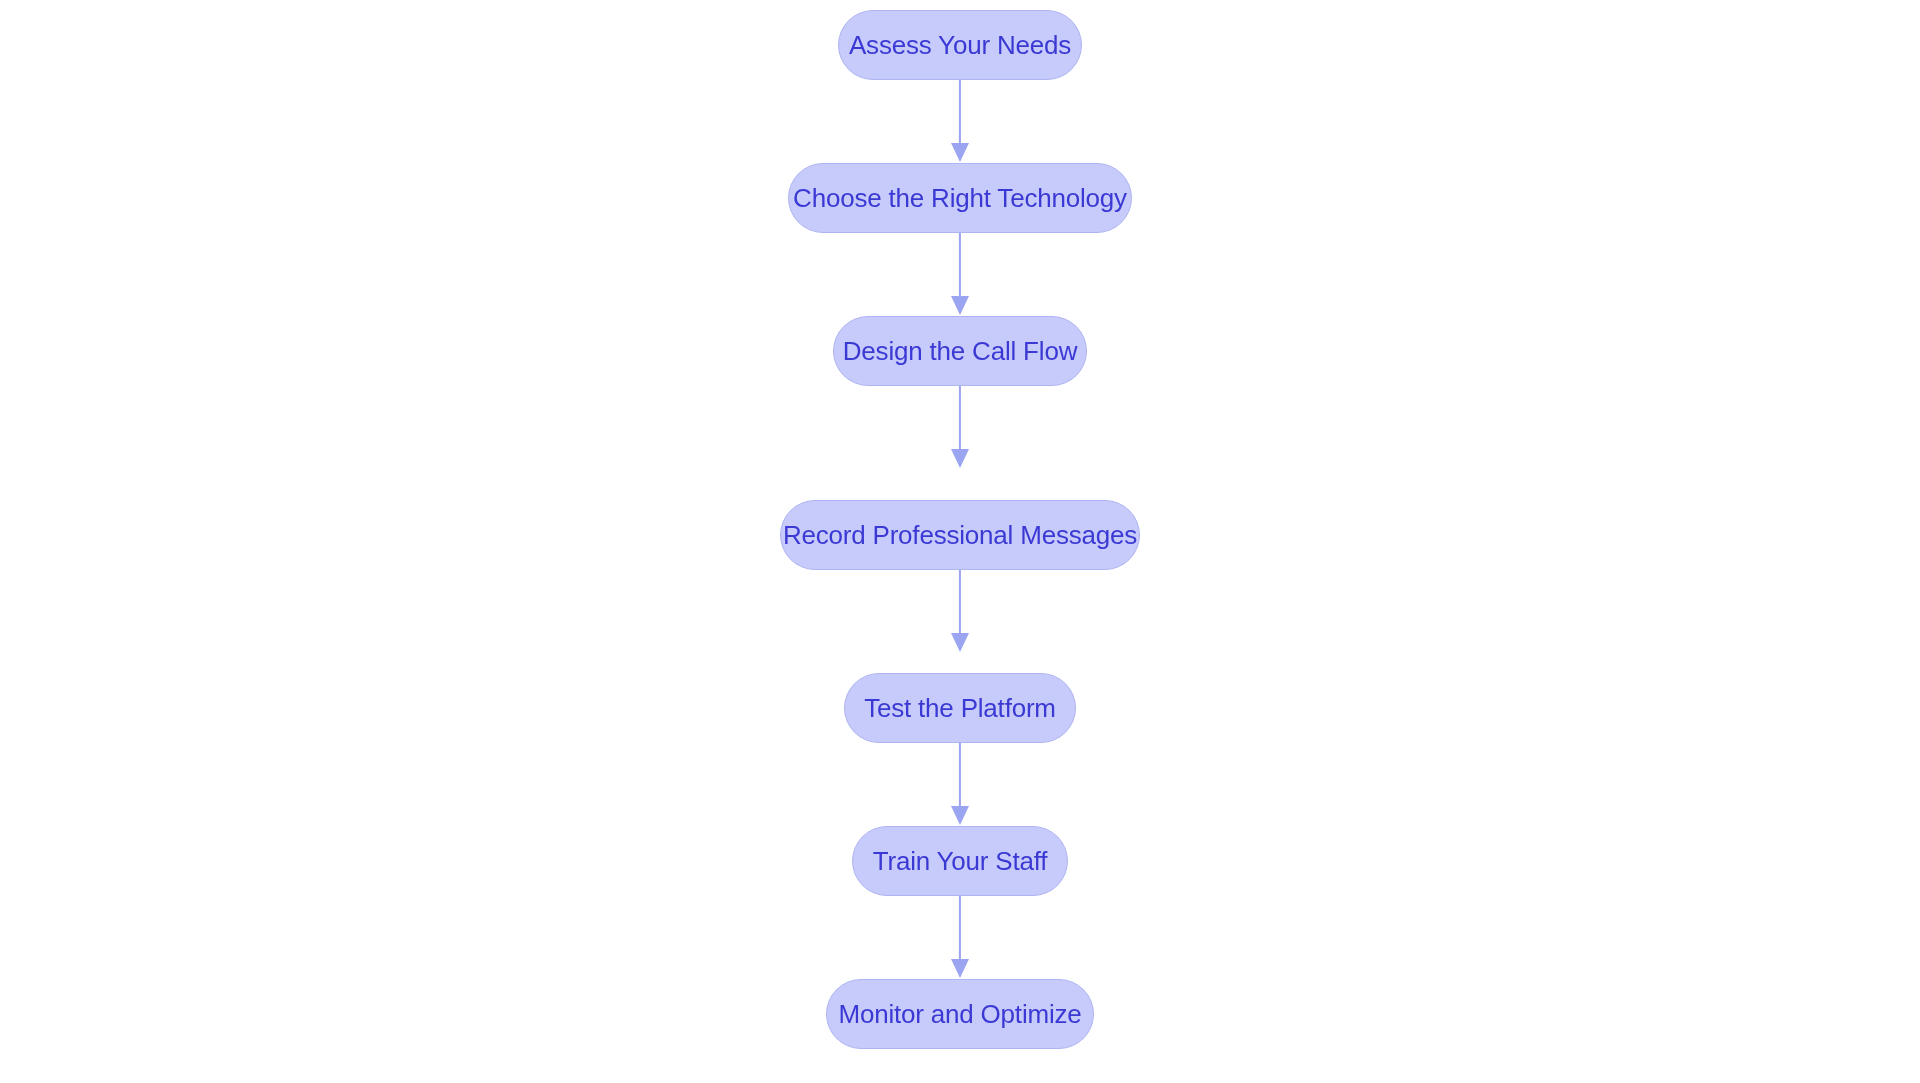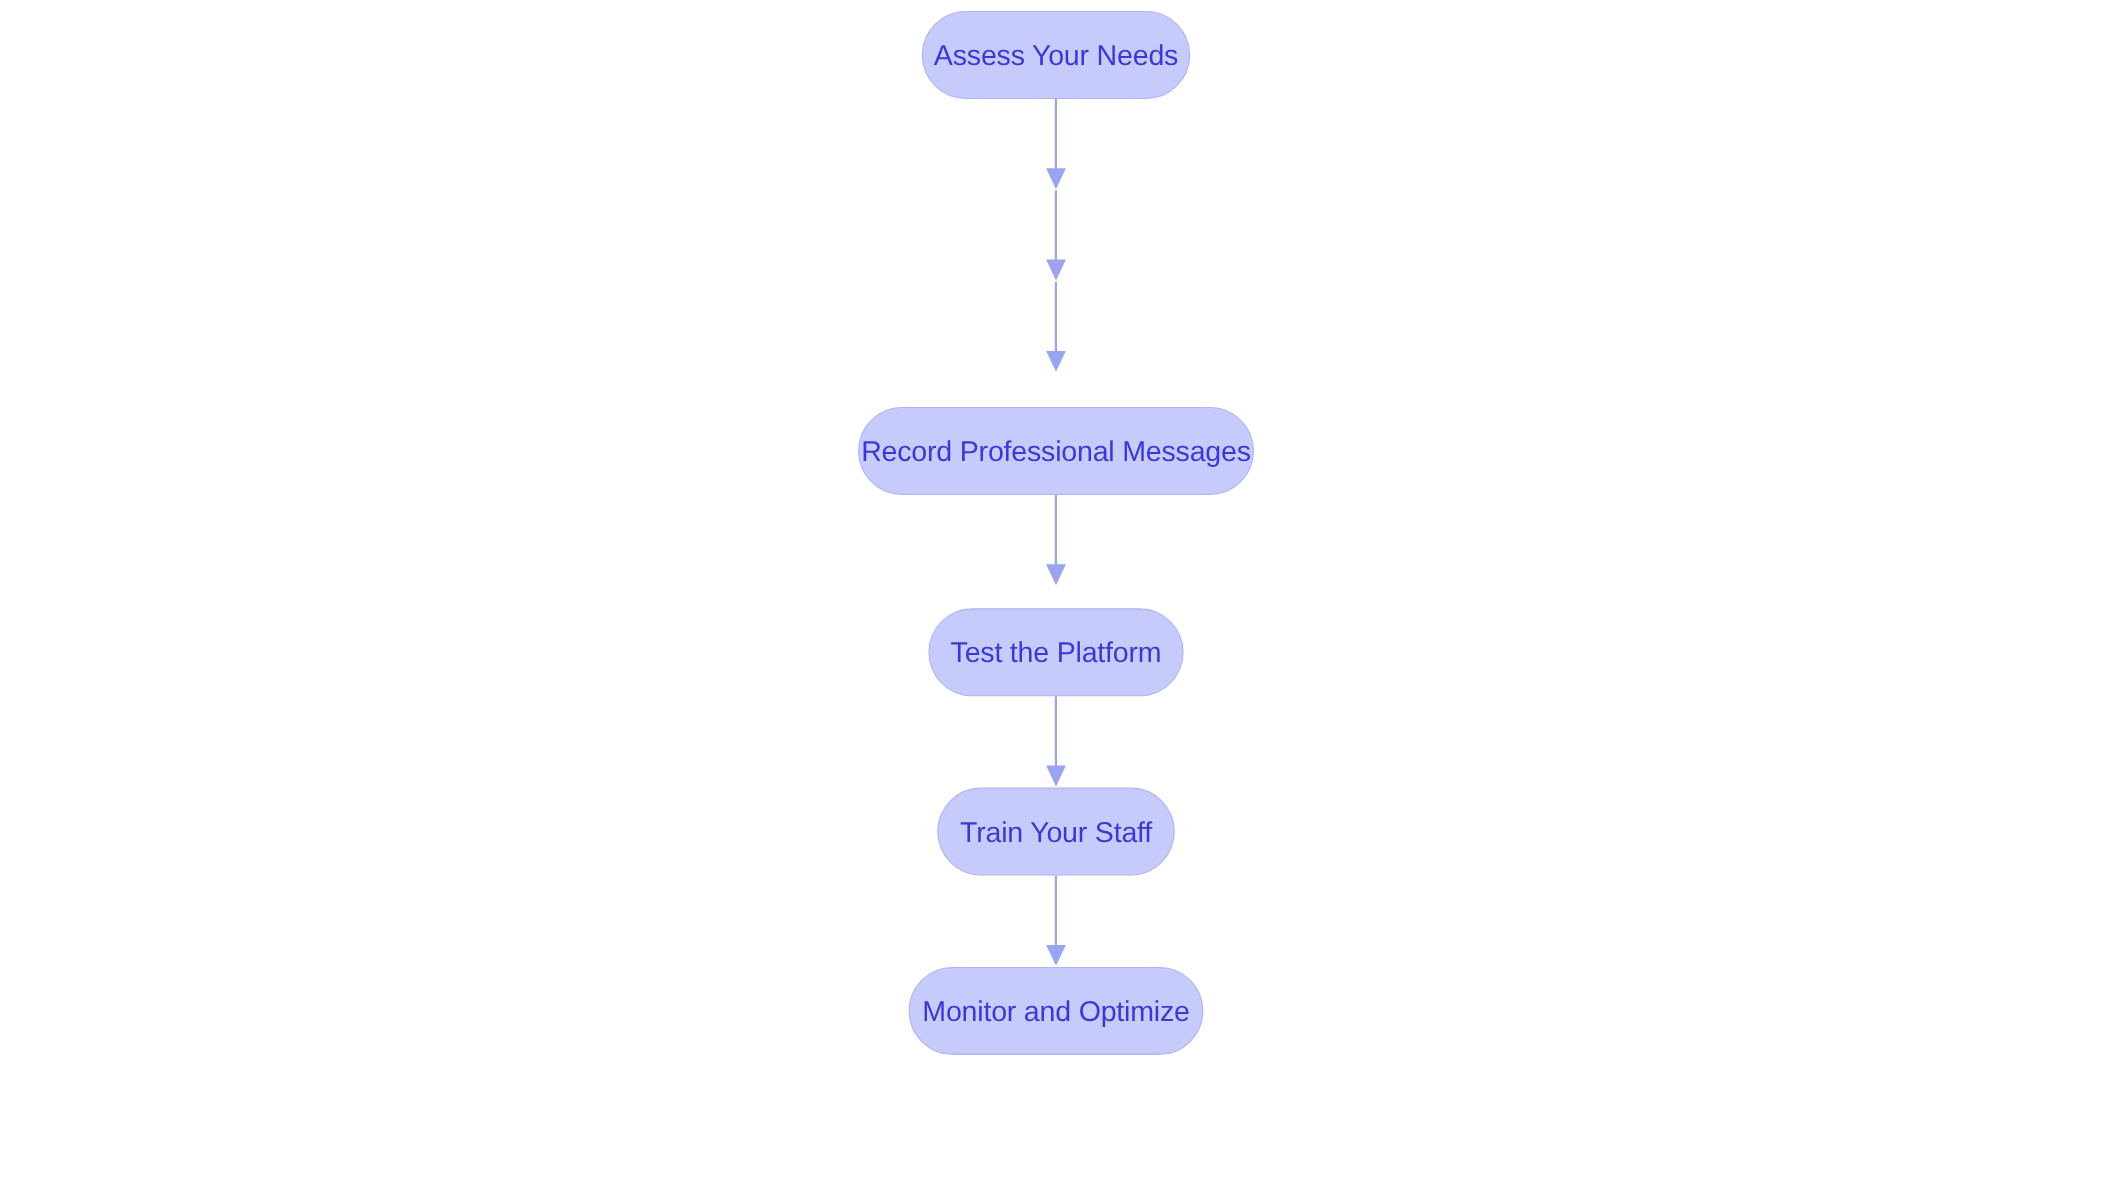--- a/index.html
+++ b/index.html
@@ -29,21 +29,21 @@
     width: 1920px;
     height: 1083px;
     display: flex;
     flex-direction: column;
     align-items: center;
   }
 
   .node {
     position: relative;
     box-sizing: border-box;
-    height: 80px;
+    height: 70px;
     border-radius: 40px;
     background: #c7cbfb;
     border: 1.6px solid #aeb3f2;
     display: flex;
     align-items: center;
     justify-content: center;
     padding: 0 34px;
     flex: none;
   }
 
@@ -106,26 +106,32 @@
 
     <div class="node n0">
       <span class="node-label">Assess Your Needs</span>
     </div>
 
     <div class="connector">
       <div class="stem"></div>
       <div class="head"></div>
     </div>
 
+    <div class="node n1">
+      <span class="node-label">Choose the Right Technology</span>
+    </div>
 
     <div class="connector">
       <div class="stem"></div>
       <div class="head"></div>
     </div>
 
+    <div class="node n2">
+      <span class="node-label">Design the Call Flow</span>
+    </div>
 
     <div class="connector">
       <div class="stem"></div>
       <div class="head"></div>
     </div>
 
     <div class="node n3">
       <span class="node-label">Record Professional Messages</span>
     </div>
 

